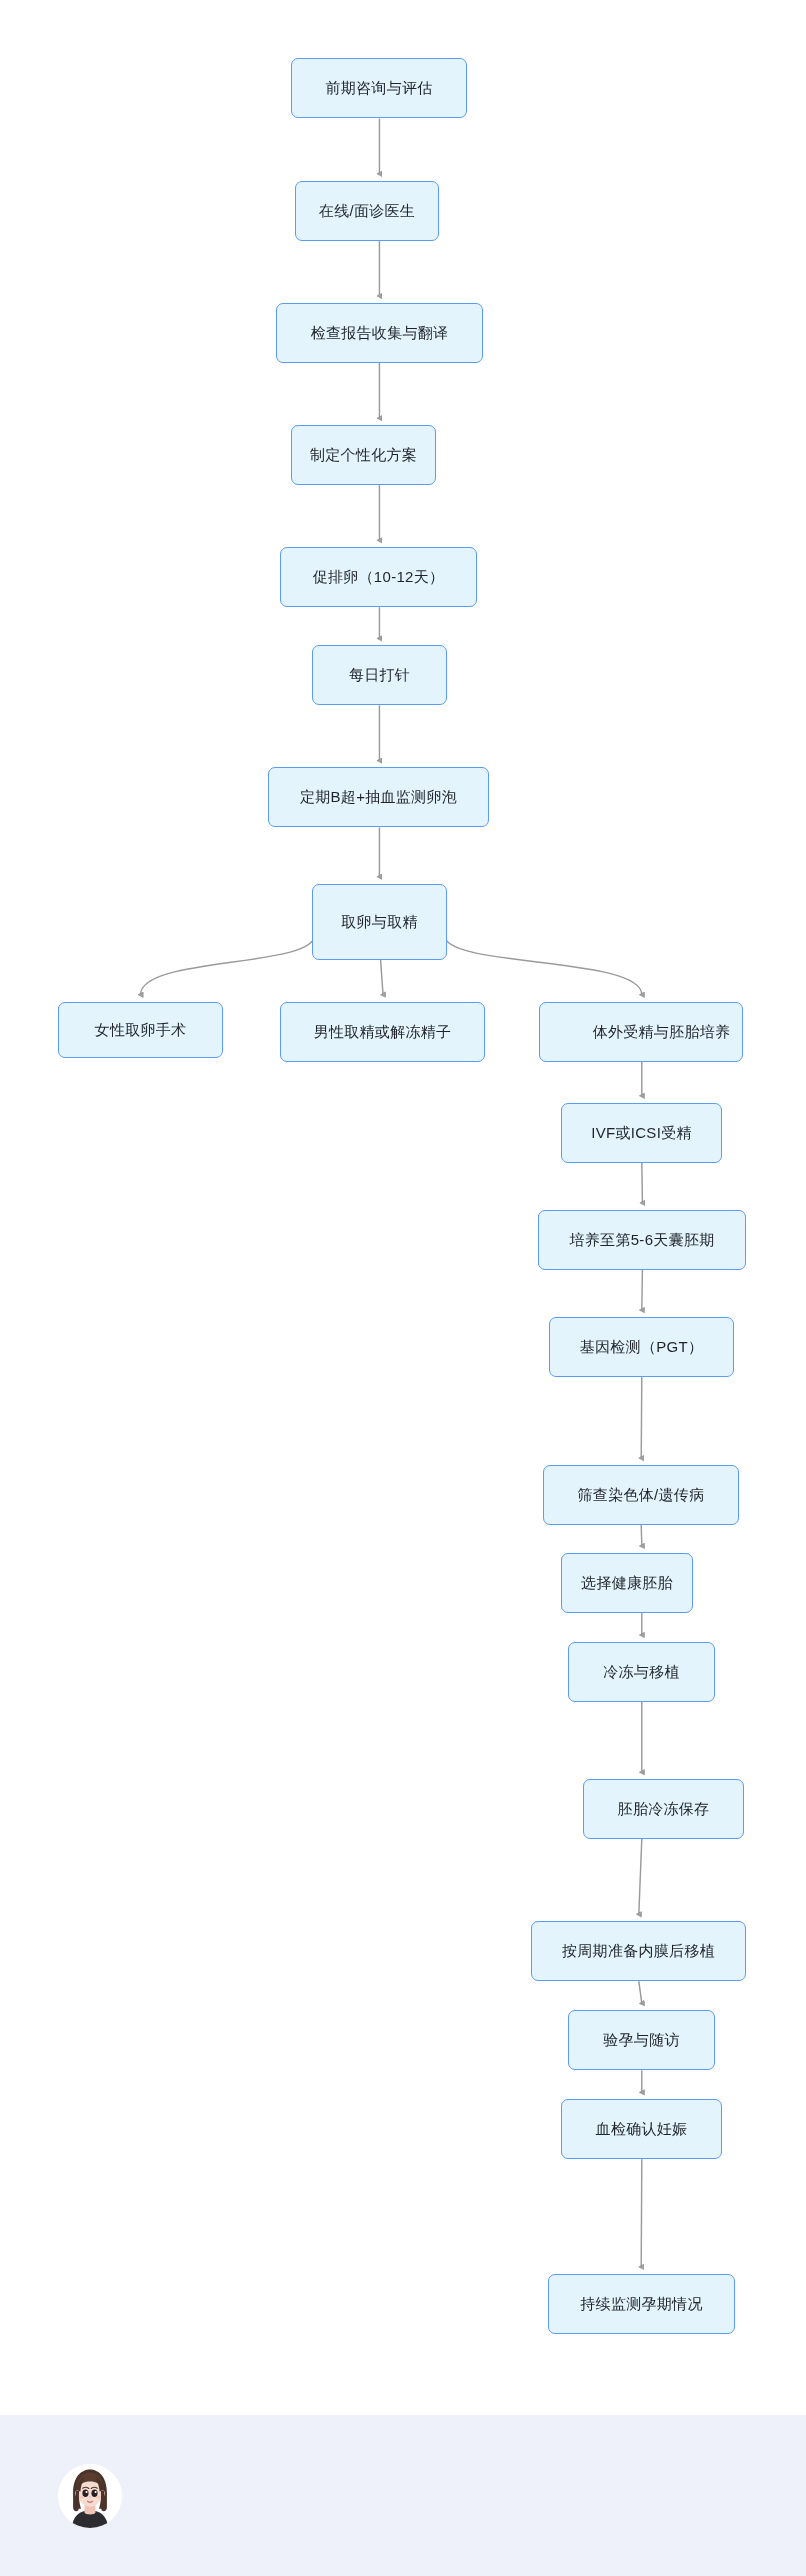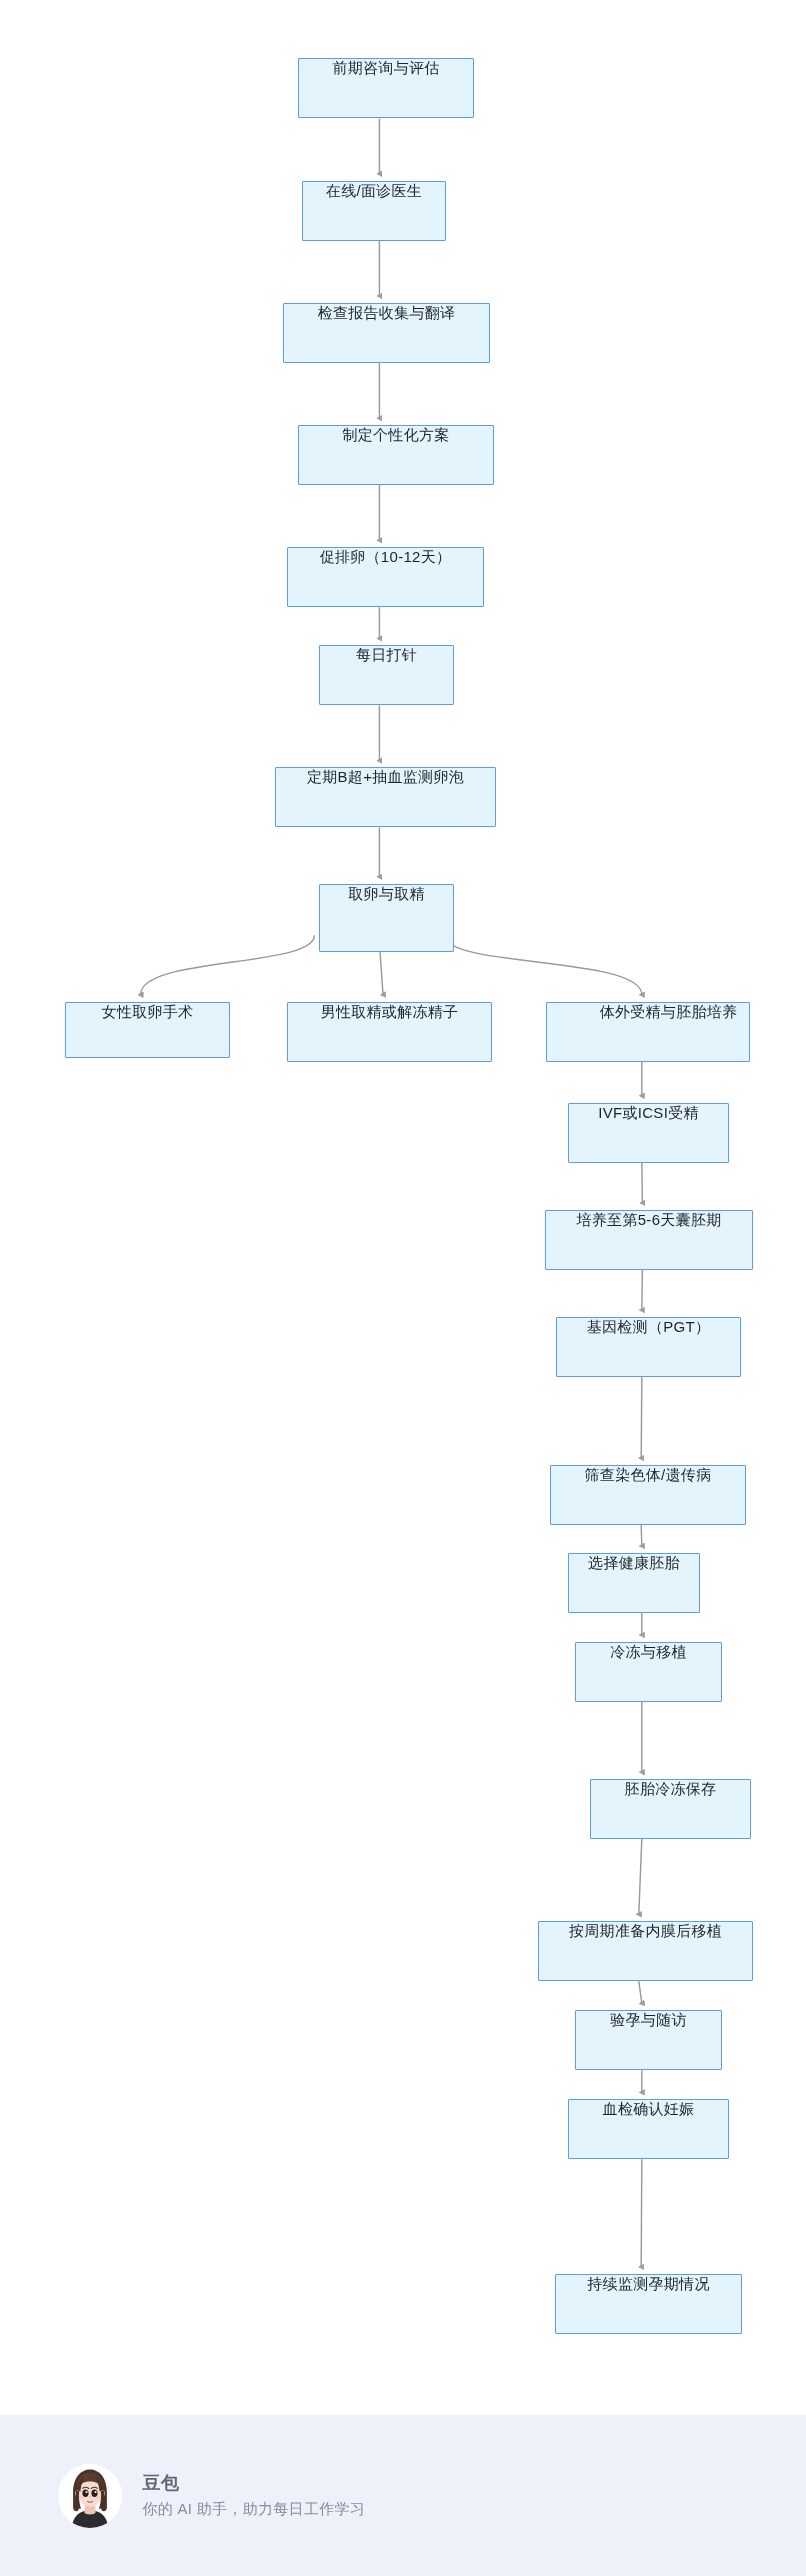--- a/index.html
+++ b/index.html
@@ -33,23 +33,23 @@
     height: 2415px;
     pointer-events: none;
   }
 
   .fc-node {
     position: absolute;
     box-sizing: border-box;
     background: #e3f4fd;
     border: 1.2px solid #5b9bf0;
     display: flex;
+    align-items: center;
     justify-content: center;
-    border-radius: 1px;
-    margin-left: 7px;
+    border-radius: 7px;
   }
   .fc-node-label {
     font-size: 15px;
     line-height: 1.25;
     color: #1f2329;
     letter-spacing: 0.3px;
     text-align: center;
     white-space: nowrap;
     font-weight: 400;
     padding: 0 8.4px;
@@ -138,33 +138,33 @@
   <div id="node-group">
       <div class="fc-node" style="left: 291px; top: 58px; width: 176px; height: 60px;">
         <span class="fc-node-label">前期咨询与评估</span>
       </div>
       <div class="fc-node" style="left: 295px; top: 181px; width: 144px; height: 60px;">
         <span class="fc-node-label">在线/面诊医生</span>
       </div>
       <div class="fc-node" style="left: 276px; top: 303px; width: 207px; height: 60px;">
         <span class="fc-node-label">检查报告收集与翻译</span>
       </div>
-      <div class="fc-node" style="left: 291px; top: 425px; width: 196px; height: 60px;">
+      <div class="fc-node" style="left: 291px; top: 425px; width: 145px; height: 60px;">
         <span class="fc-node-label">制定个性化方案</span>
       </div>
       <div class="fc-node" style="left: 280px; top: 547px; width: 197px; height: 60px;">
         <span class="fc-node-label">促排卵（10-12天）</span>
       </div>
       <div class="fc-node" style="left: 312px; top: 645px; width: 135px; height: 60px;">
         <span class="fc-node-label">每日打针</span>
       </div>
       <div class="fc-node" style="left: 268px; top: 767px; width: 221px; height: 60px;">
         <span class="fc-node-label">定期B超+抽血监测卵泡</span>
       </div>
-      <div class="fc-node" style="left: 312px; top: 884px; width: 135px; height: 68px;">
+      <div class="fc-node" style="left: 312px; top: 884px; width: 135px; height: 76px;">
         <span class="fc-node-label">取卵与取精</span>
       </div>
       <div class="fc-node" style="left: 58px; top: 1002px; width: 165px; height: 56px;">
         <span class="fc-node-label">女性取卵手术</span>
       </div>
       <div class="fc-node" style="left: 280px; top: 1002px; width: 205px; height: 60px;">
         <span class="fc-node-label">男性取精或解冻精子</span>
       </div>
       <div class="fc-node" style="left: 539px; top: 1002px; width: 204px; height: 60px; padding-left: 41px;">
         <span class="fc-node-label">体外受精与胚胎培养</span>
@@ -238,18 +238,14 @@
       <circle cx="62.3" cy="46.4" r="1.8" fill="#ffffff"></circle>
 
       <path d="M53 53.5 q1.6 2.2 -0.6 3" stroke="#ddb2a4" stroke-width="1.4" fill="none" stroke-linecap="round"></path>
 
       <path d="M49 61.6 q4 3.6 8 0" stroke="#c9737a" stroke-width="2.2" fill="none" stroke-linecap="round"></path>
 
       <ellipse cx="39.5" cy="55" rx="4" ry="2.4" fill="#f3bdb0" opacity="0.55"></ellipse>
       <ellipse cx="66.5" cy="55" rx="4" ry="2.4" fill="#f3bdb0" opacity="0.55"></ellipse>
     </svg>
   </div>
-  <div id="brand-text">
-    <div id="brand-name">豆包</div>
-    <div id="brand-tagline">你的 AI 助手，助力每日工作学习</div>
-  </div>
 </div>
 
 
 </body></html>

